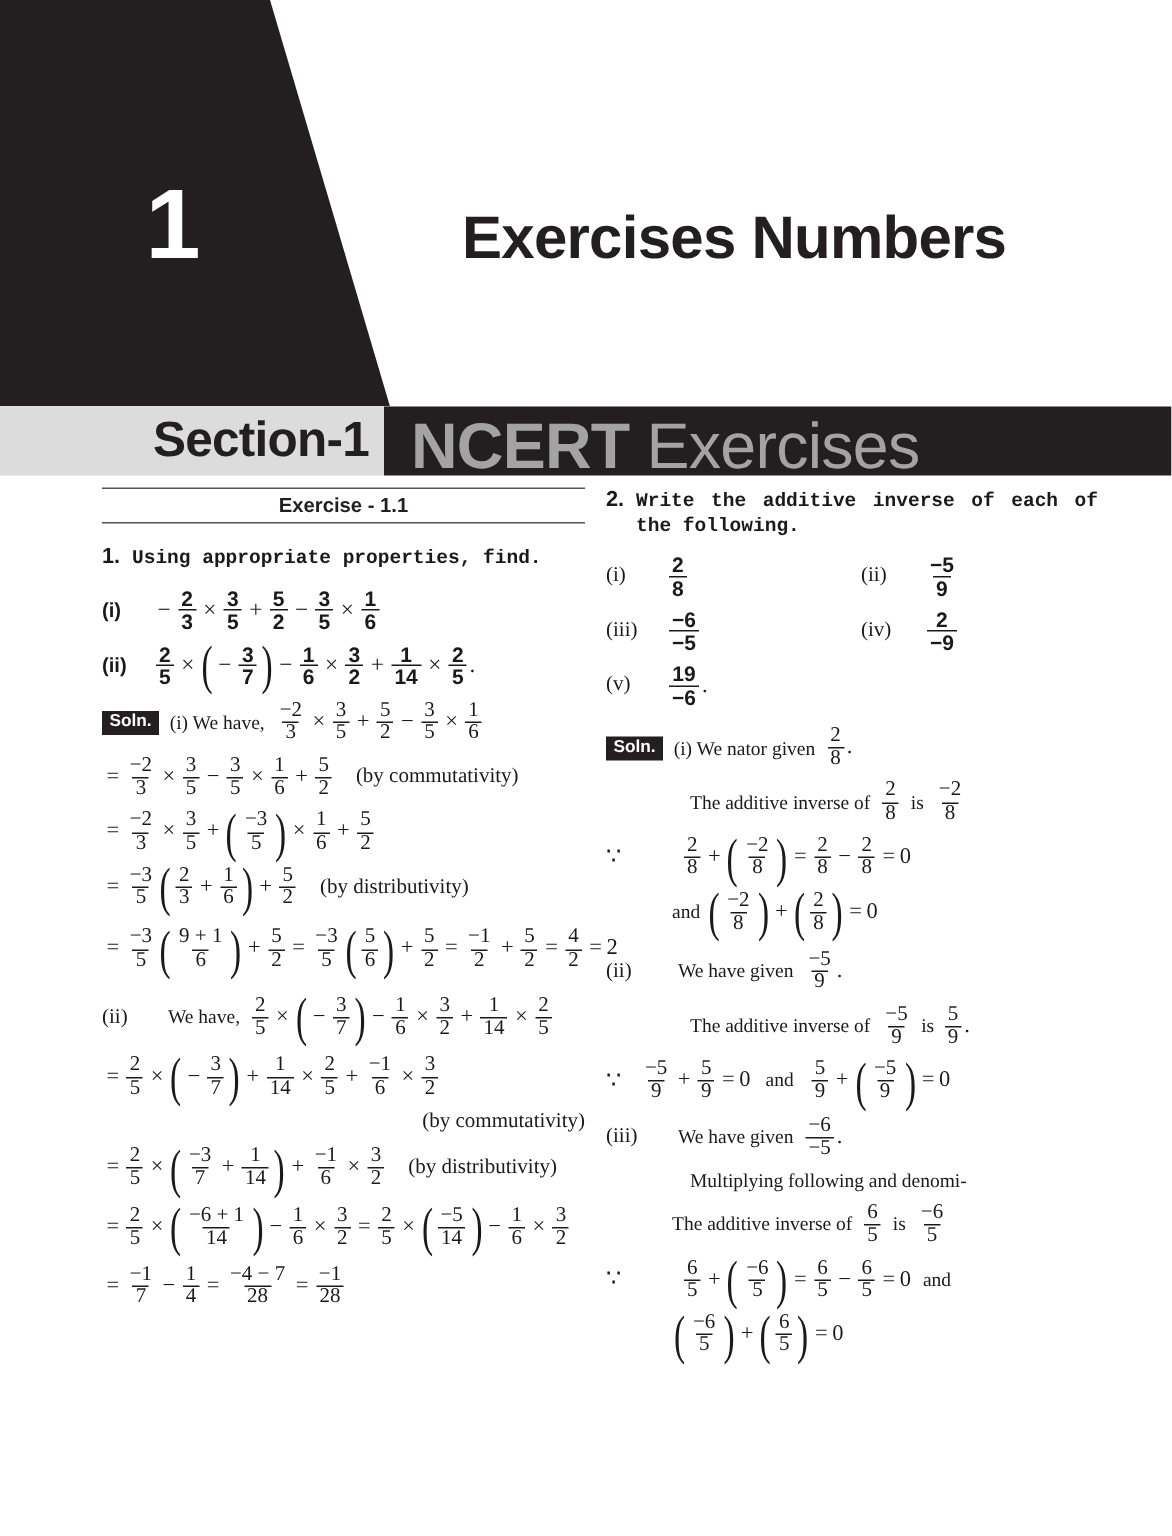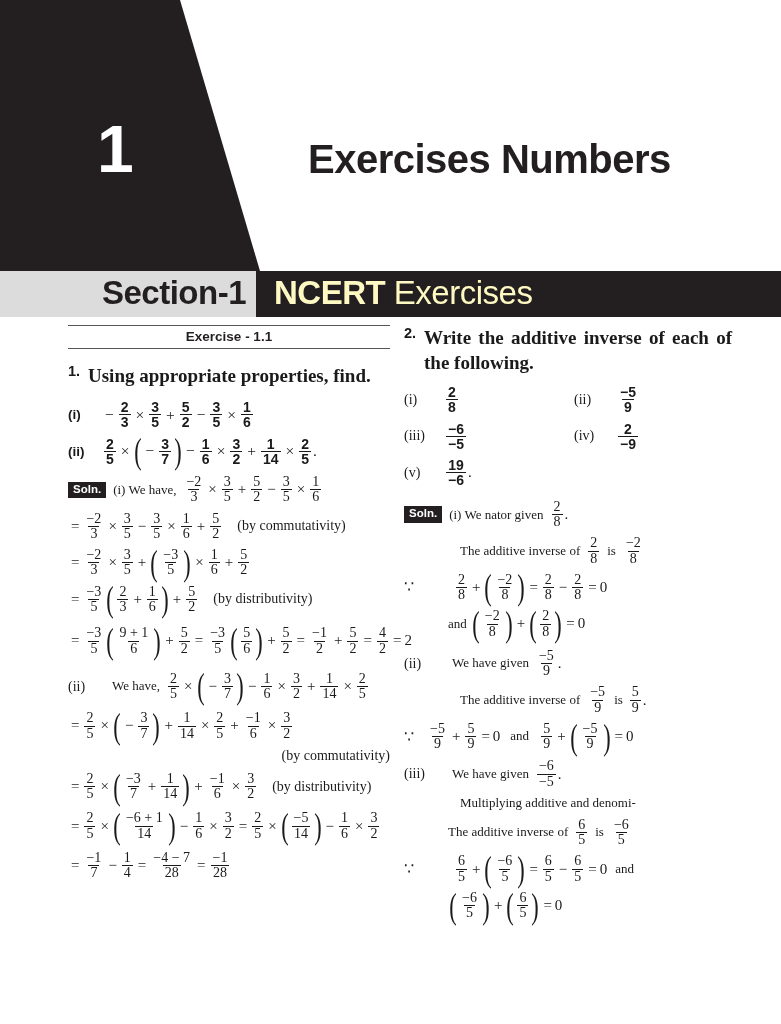--- a/index.html
+++ b/index.html
@@ -56,22 +56,22 @@
     white-space: nowrap;
   }
   .section-right {
     position: absolute; left: 256px; top: 0;
     width: 525px; height: 46px;
     background: #231f20;
   }
   .section-right-label {
     position: absolute; left: 18px; top: 3px;
     font-family: "Liberation Sans", sans-serif;
-    font-size: 33px;
-    color: #fef9c3;
+    font-size: 43px;
+    color: #a3a3a3;
     letter-spacing: -0.5px;
     white-space: nowrap;
   }
   .section-right-label b { font-weight: bold; }
 
   
   .content { position: relative; width: 781px; height: 707px; padding-top: 8px; }
   .col {
     position: absolute; top: 8px;
     font-size: 14.5px;
@@ -94,23 +94,23 @@
 
   
   .q { display: flex; align-items: flex-start; margin-bottom: 4px; }
   .q-num {
     font-family: "Liberation Sans", sans-serif;
     font-weight: bold;
     font-size: 14.5px;
     width: 20px; flex: 0 0 20px;
   }
   .q-text {
-    font-family: Liberation Serif, serif;
+    font-family: Liberation Mono, monospace;
     font-weight: bold;
-    font-size: 19px;
+    font-size: 13px;
     line-height: 1.32;
     flex: 1;
   }
   .q-text.justify { text-align: justify; }
 
   .line { display: flex; align-items: center; flex-wrap: wrap; margin: 7px 0; line-height: 1.15; }
   .roman {
     width: 34px; flex: 0 0 34px;
     font-size: 14px;
   }
@@ -816,21 +816,21 @@
       <span class="m" style="margin-left:6px">
         <span class="frac">
             <span class="num">−6</span>
             <span class="den">−5</span>
           </span>
         <span>.</span>
       </span>
     </div>
 
     <div class="line indent2" style="margin-top:6px">
-      <span class="txt">Multiplying additive and denomi-</span>
+      <span class="txt">Multiplying following and denomi-</span>
     </div>
 
     <div class="line indent2" style="margin-left:44px">
       <span class="txt">The additive inverse of</span>
       <span class="m" style="margin-left:6px">
         <span class="frac">
             <span class="num">6</span>
             <span class="den">5</span>
           </span>
       </span>

